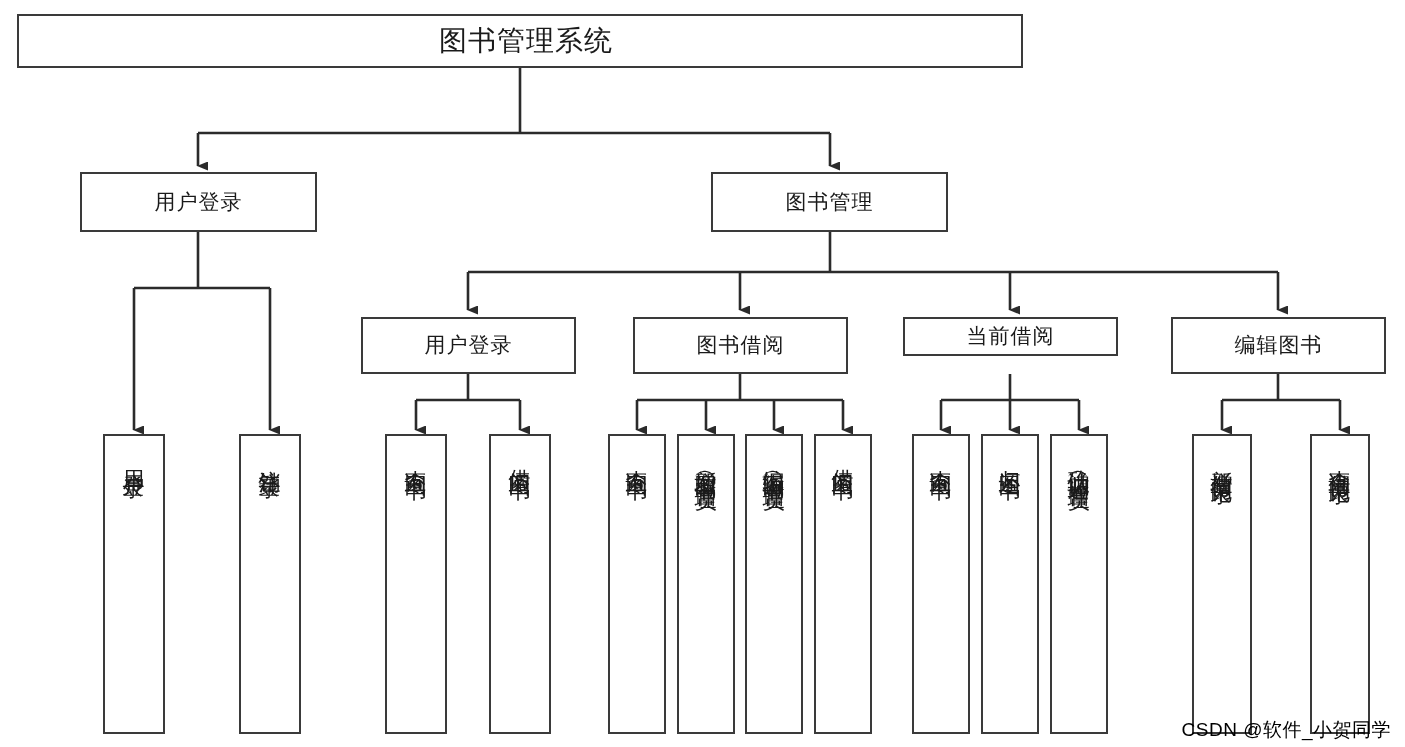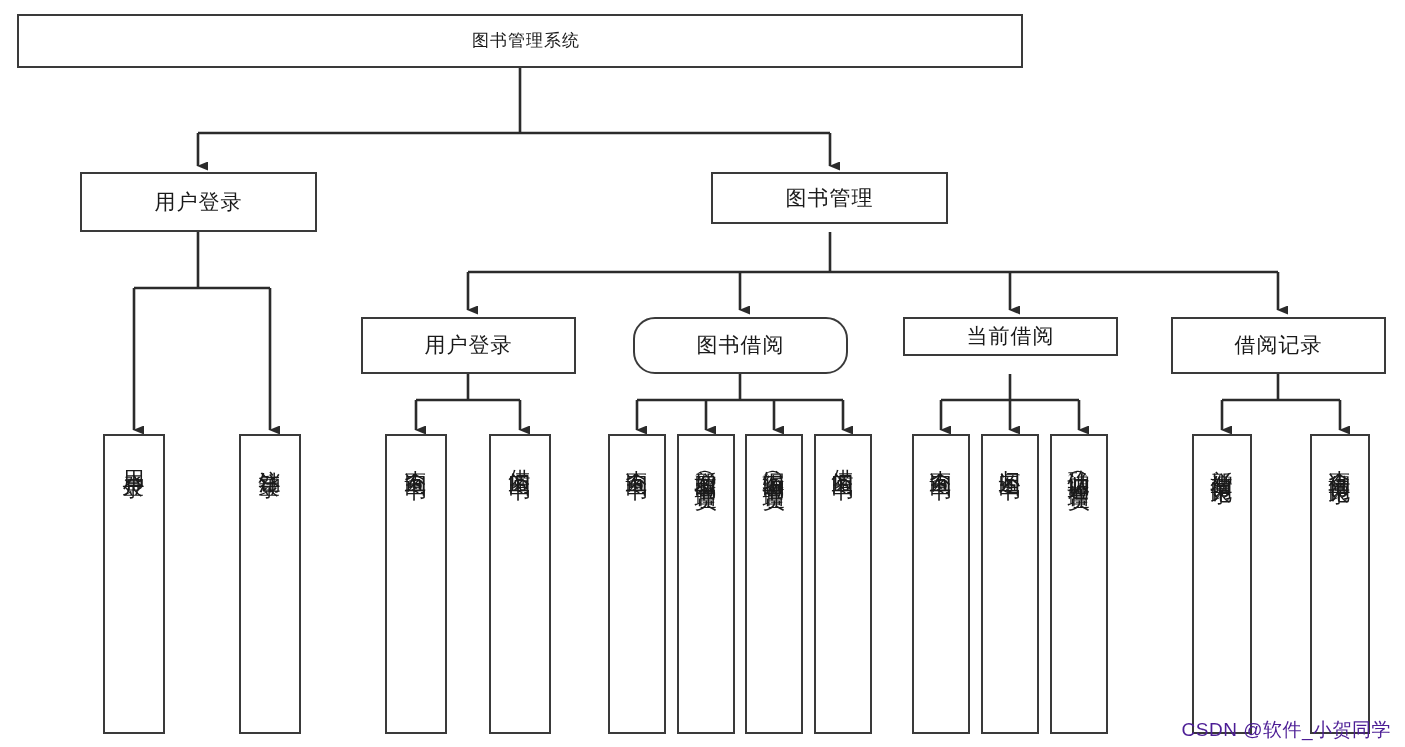--- a/index.html
+++ b/index.html
@@ -38,42 +38,42 @@
     font-size:21px;
     line-height:1.15;
     letter-spacing:1px;
     white-space:nowrap;
     user-select:none;
   }
   
   .node.root{
     border-width:2.5px;
   }
-  .node.root .lbl{font-size:17px;margin-left:12px;}
+  .node.root .lbl{font-size:28px;margin-left:12px;}
   
   .node.leaf{
     align-items:flex-start;
     justify-content:center;
     padding-top:16px;
   }
   .node.leaf .lbl{
     writing-mode:vertical-rl;
     text-orientation:upright;
     font-size:22px;
     letter-spacing:3px;
     line-height:1.05;
     white-space:nowrap;
   }
   
   #watermark{
     position:absolute;
     right:14px;
     bottom:4px;
     font-size:19px;
-    color:#4c1d95;
+    color:#000000;
     letter-spacing:0.5px;
     white-space:nowrap;
     user-select:none;
     z-index:5;
     margin-top:8px;
   }
 </style>
 </head>
 <body>
 
@@ -130,38 +130,38 @@
   </svg>
 
   <div class="node root" style="left:17px; top:14px; width:1006px; height:54px;">
     <span class="lbl">图书管理系统</span>
   </div>
 
   <div class="node" style="left:80px; top:172px; width:237px; height:60px;">
     <span class="lbl">用户登录</span>
   </div>
 
-  <div class="node" style="left:711px; top:172px; width:237px; height:52px;">
+  <div class="node" style="left:711px; top:172px; width:237px; height:60px;">
     <span class="lbl">图书管理</span>
   </div>
 
   <div class="node" style="left:361px; top:317px; width:215px; height:57px;">
     <span class="lbl">用户登录</span>
   </div>
 
-  <div class="node" style="left:633px; top:317px; width:215px; height:57px;border-radius:22px;">
+  <div class="node" style="left:633px; top:317px; width:215px; height:57px;">
     <span class="lbl">图书借阅</span>
   </div>
 
   <div class="node" style="left:903px; top:317px; width:215px; height:39px;">
     <span class="lbl">当前借阅</span>
   </div>
 
   <div class="node" style="left:1171px; top:317px; width:215px; height:57px;">
-    <span class="lbl">借阅记录</span>
+    <span class="lbl">编辑图书</span>
   </div>
 
   <div class="node leaf" style="left:103px; top:434px; width:62px; height:300px;">
     <span class="lbl">用户登录</span>
   </div>
   <div class="node leaf" style="left:239px; top:434px; width:62px; height:300px;">
     <span class="lbl">注销登录</span>
   </div>
 
   <div class="node leaf" style="left:385px; top:434px; width:62px; height:300px;">

